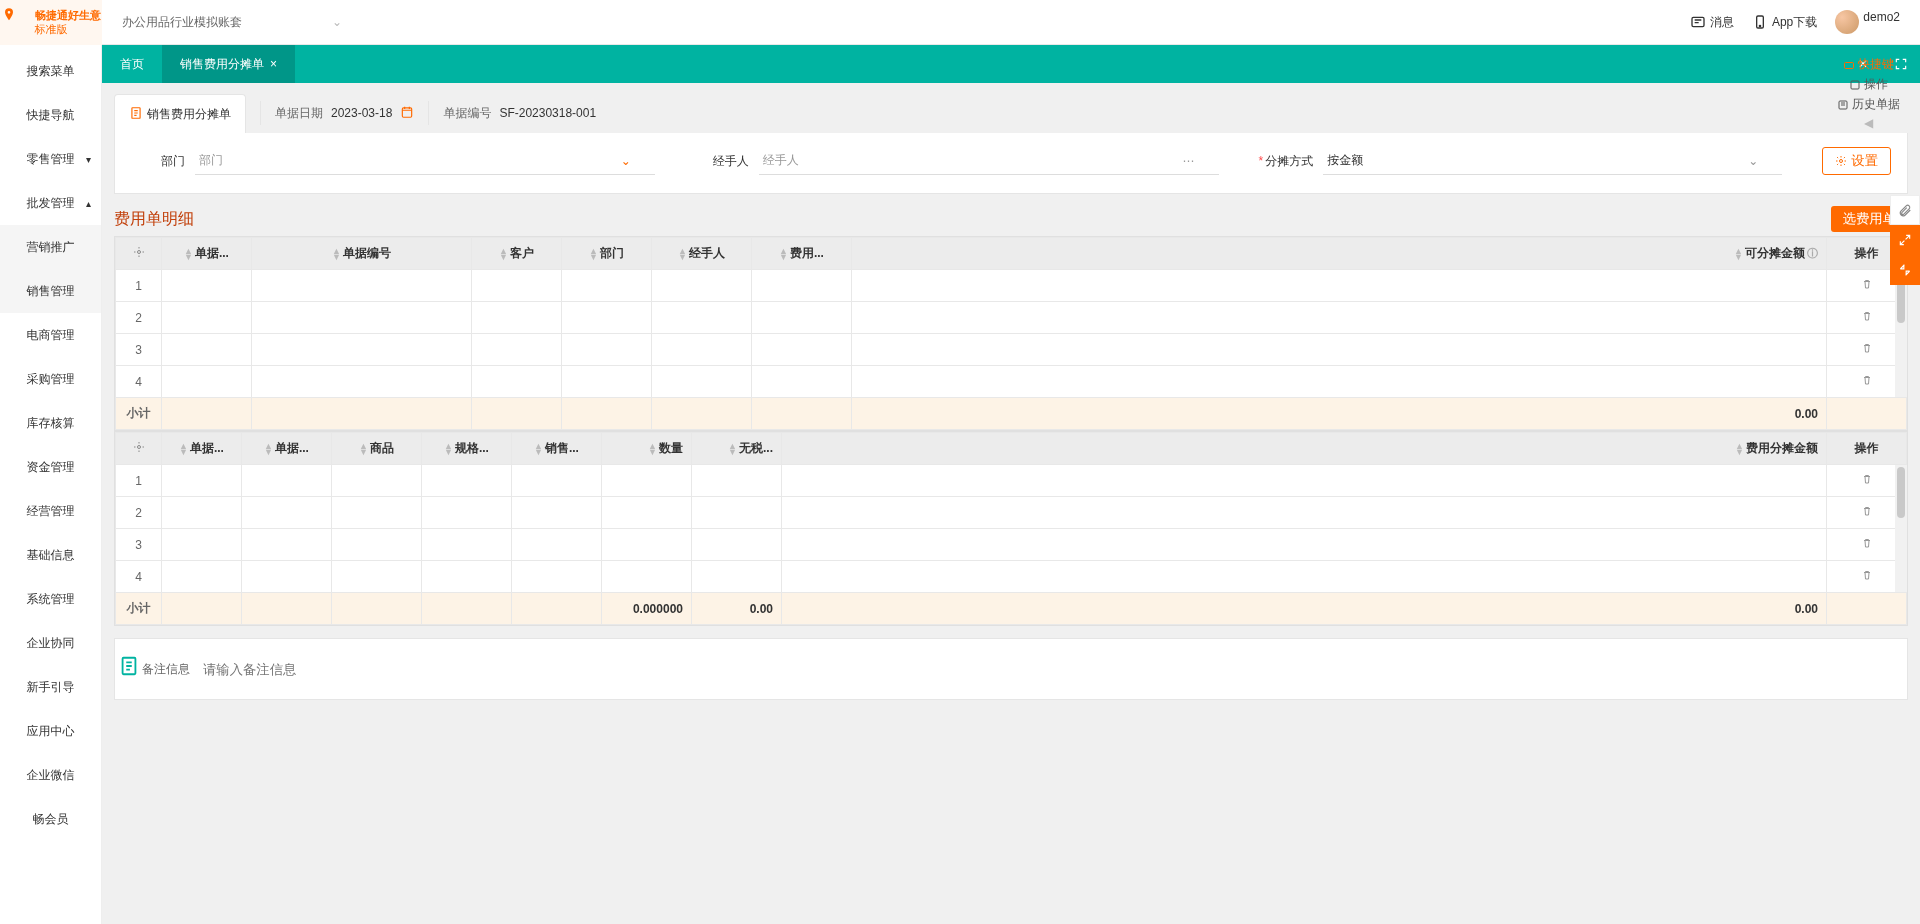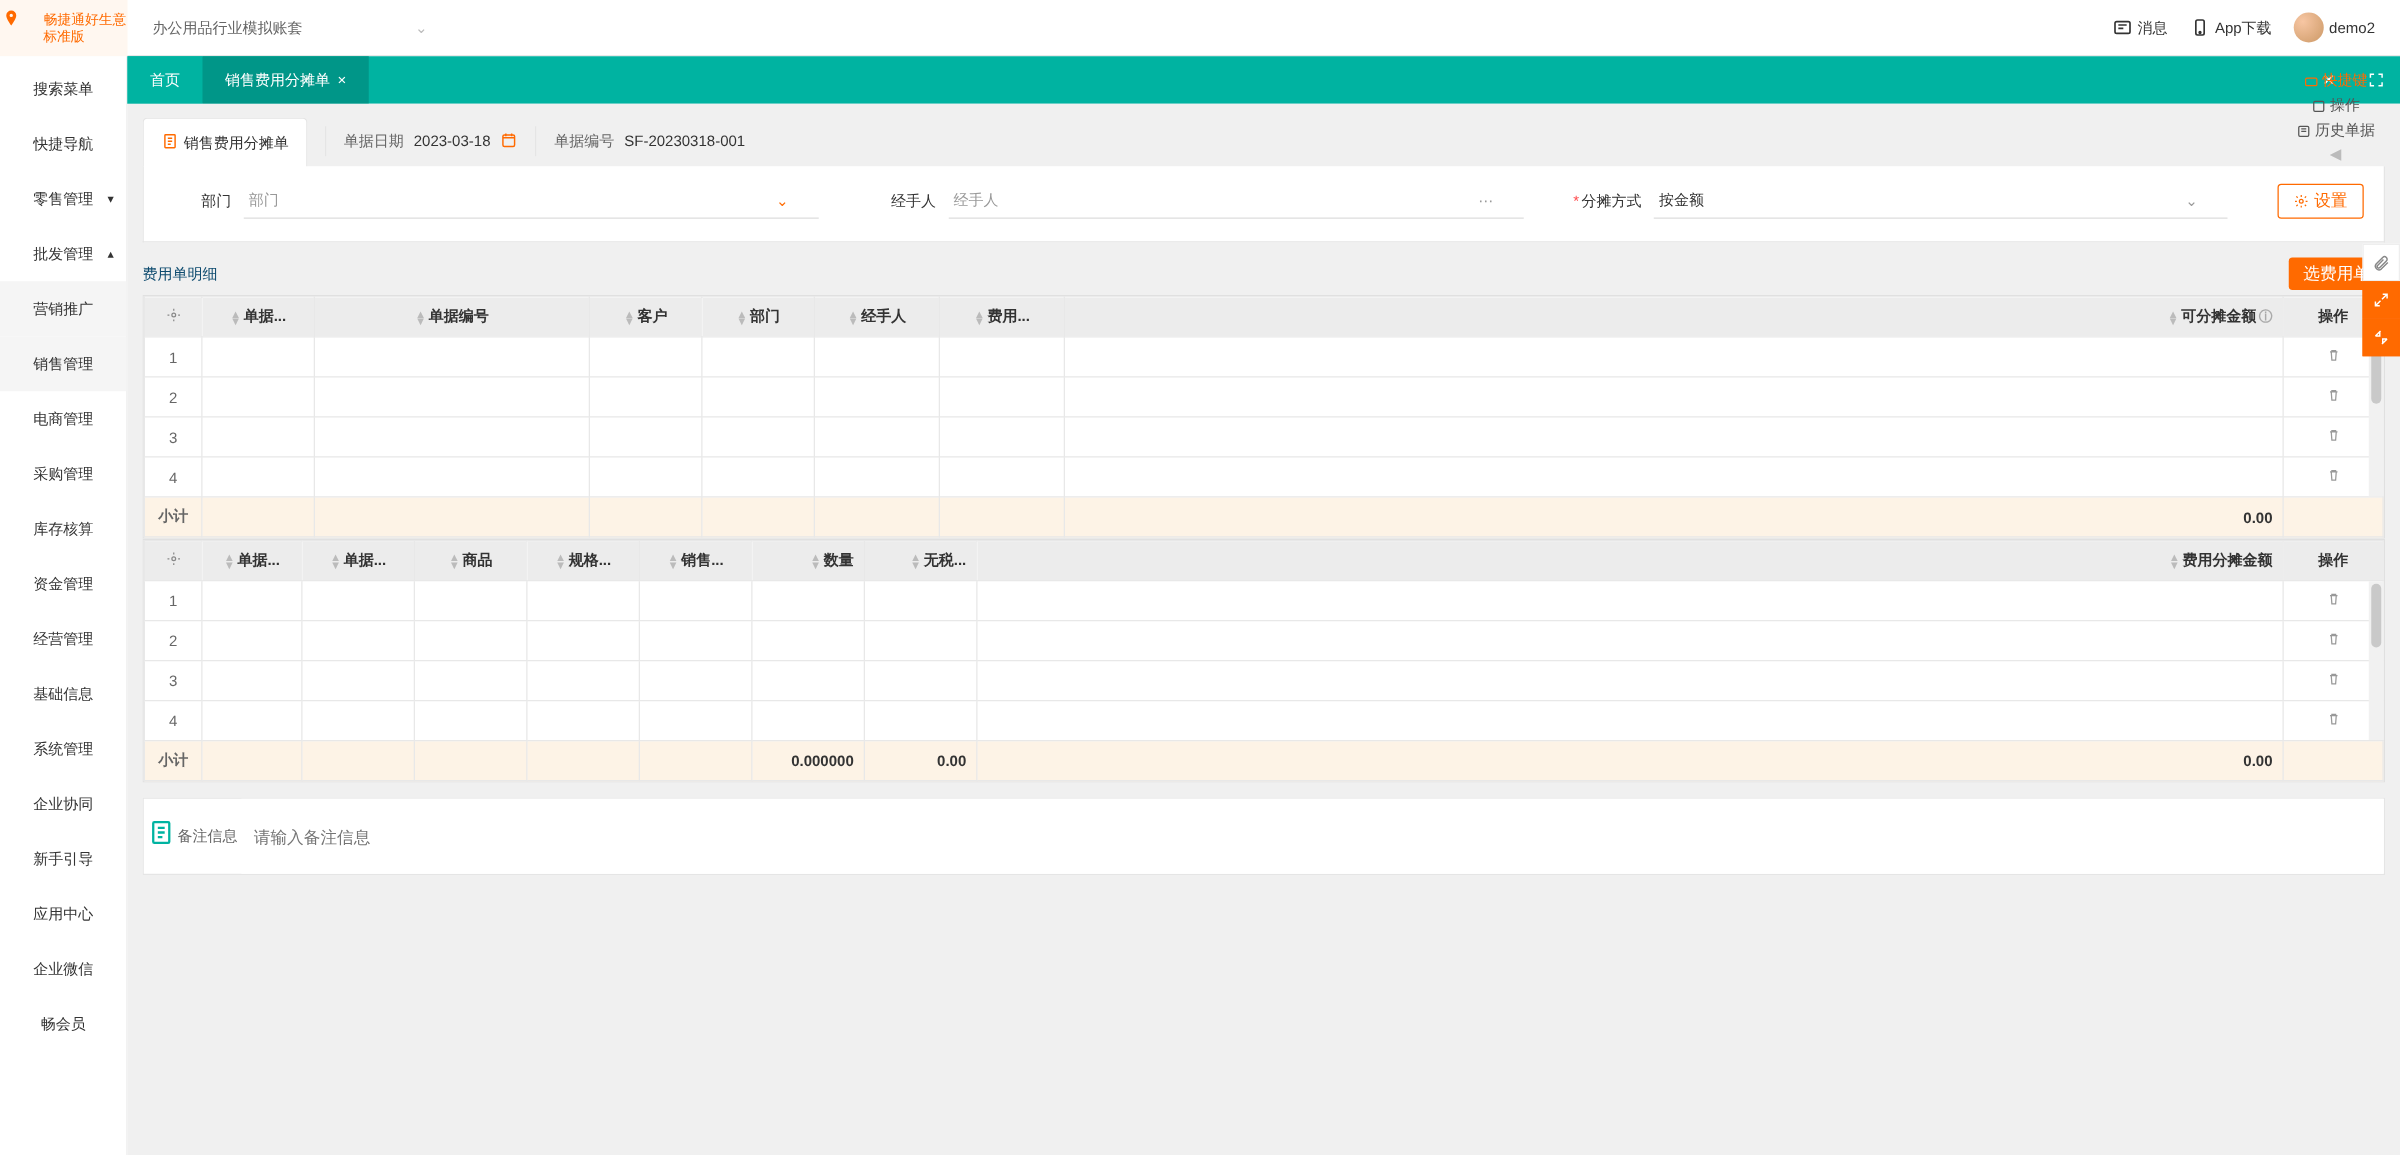--- a/index.html
+++ b/index.html
@@ -4,26 +4,26 @@
 <style>
   * { box-sizing: border-box; margin: 0; padding: 0; }
   body { font-family: "Microsoft YaHei", Arial, sans-serif; font-size: 12px; color: #333; background: #fff; overflow: hidden; }
   .app { display: flex; flex-direction: column; height: 924px; width: 1920px; }
 
   
   .topbar { height: 45px; display: flex; align-items: center; border-bottom: 1px solid #e8e8e8; background: #fff; }
   .logo-box { width: 102px; height: 45px; display: flex; flex-direction: column; align-items: center; justify-content: center; background: #fff7f0; }
   .logo-row { display: flex; align-items: center; gap: 2px; }
   .logo-icon { width: 16px; height: 16px; color: #ff6a00; }
-  .logo-text { color: #ff6a00; font-size: 11px; font-weight: normal; padding-left: 16px; }
+  .logo-text { color: #ff6a00; font-size: 11px; font-weight: bold; padding-left: 16px; }
   .logo-sub { color: #ff6a00; font-size: 11px; margin-top: -1px; }
   .tenant-select { flex: 0 0 auto; margin-left: 20px; display: flex; align-items: center; gap: 90px; color: #666; cursor: pointer; }
   .topbar-spacer { flex: 1; }
   .topbar-right { display: flex; align-items: center; gap: 18px; padding-right: 20px; }
-  .topbar-item { display: flex; align-items: center; gap: 4px; color: #333; cursor: pointer; }
+  .topbar-item { display: flex; align-items: flex-start; gap: 4px; color: #333; cursor: pointer; }
   .topbar-icon { width: 16px; height: 16px; }
   .avatar { width: 24px; height: 24px; border-radius: 50%; background: radial-gradient(circle at 30% 30%, #f7c6a3, #c96); }
 
   
   .body-row { flex: 1; display: flex; min-height: 0; justify-content: space-between; }
   .sidebar { width: 102px; background: #fff; border-right: 1px solid #eee; display: flex; flex-direction: column; padding-top: 4px; }
   .side-item { height: 44px; display: flex; align-items: center; justify-content: center; gap: 4px; color: #333; cursor: pointer; position: relative; }
   .side-item.sub { background: #f5f5f5; }
   .side-caret { font-size: 10px; position: absolute; right: 10px; }
 
@@ -61,21 +61,21 @@
   .flabel { color: #333; min-width: 54px; text-align: right; }
   .req::before { content: "*"; color: #ff4d4f; margin-right: 2px; }
   .finput { flex: 1; height: 28px; border: none; border-bottom: 1px solid #ddd; padding: 0 24px 0 4px; position: relative; min-width: 280px; color: #999; display: flex; align-items: center; }
   .finput.has-value { color: #333; }
   .fsuffix { margin-left: auto; color: #ff6a00; }
   .fsuffix.gray { color: #999; }
   .btn-outline-orange { height: 28px; padding: 0 12px; border: 1px solid #ff6a00; color: #ff6a00; background: #fff; border-radius: 3px; cursor: pointer; display: flex; align-items: center; gap: 4px; }
 
   
   .section-head { display: flex; align-items: center; margin: 12px 0 4px 0; }
-  .section-title { color: #0c4a6e; font-size: 12px; }
+  .section-title { color: #c2410c; font-size: 16px; }
   .section-spacer { flex: 1; }
   .btn-orange { height: 26px; padding: 0 12px; background: #ff6a00; color: #fff; border: none; border-radius: 3px; cursor: pointer; }
 
   
   .tbl-wrap { border: 1px solid #e0e0e0; background: #fff; position: relative; }
   .tbl { width: 100%; border-collapse: collapse; table-layout: fixed; }
   .tbl th, .tbl td { border: 1px solid #e8e8e8; height: 32px; padding: 0 8px; font-size: 12px; }
   .tbl thead th { background: #ececec; color: #333; font-weight: bold; position: relative; }
   .sort-icon { color: #bbb; font-size: 9px; display: inline-flex; flex-direction: column; line-height: 6px; vertical-align: middle; margin-right: 2px; }
   .tbl .rownum { text-align: center; color: #666; width: 46px; }

